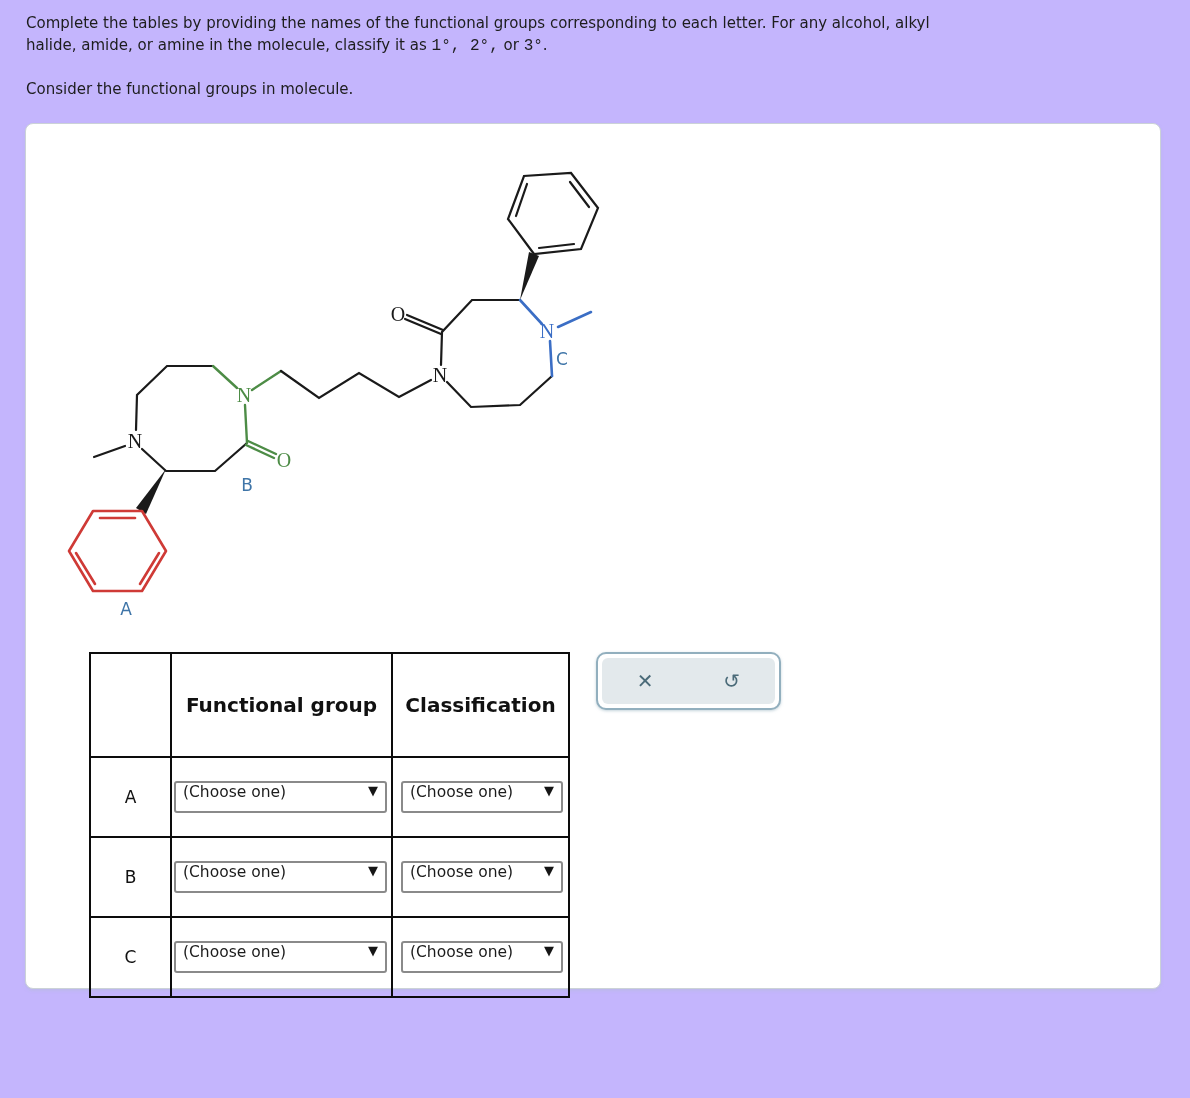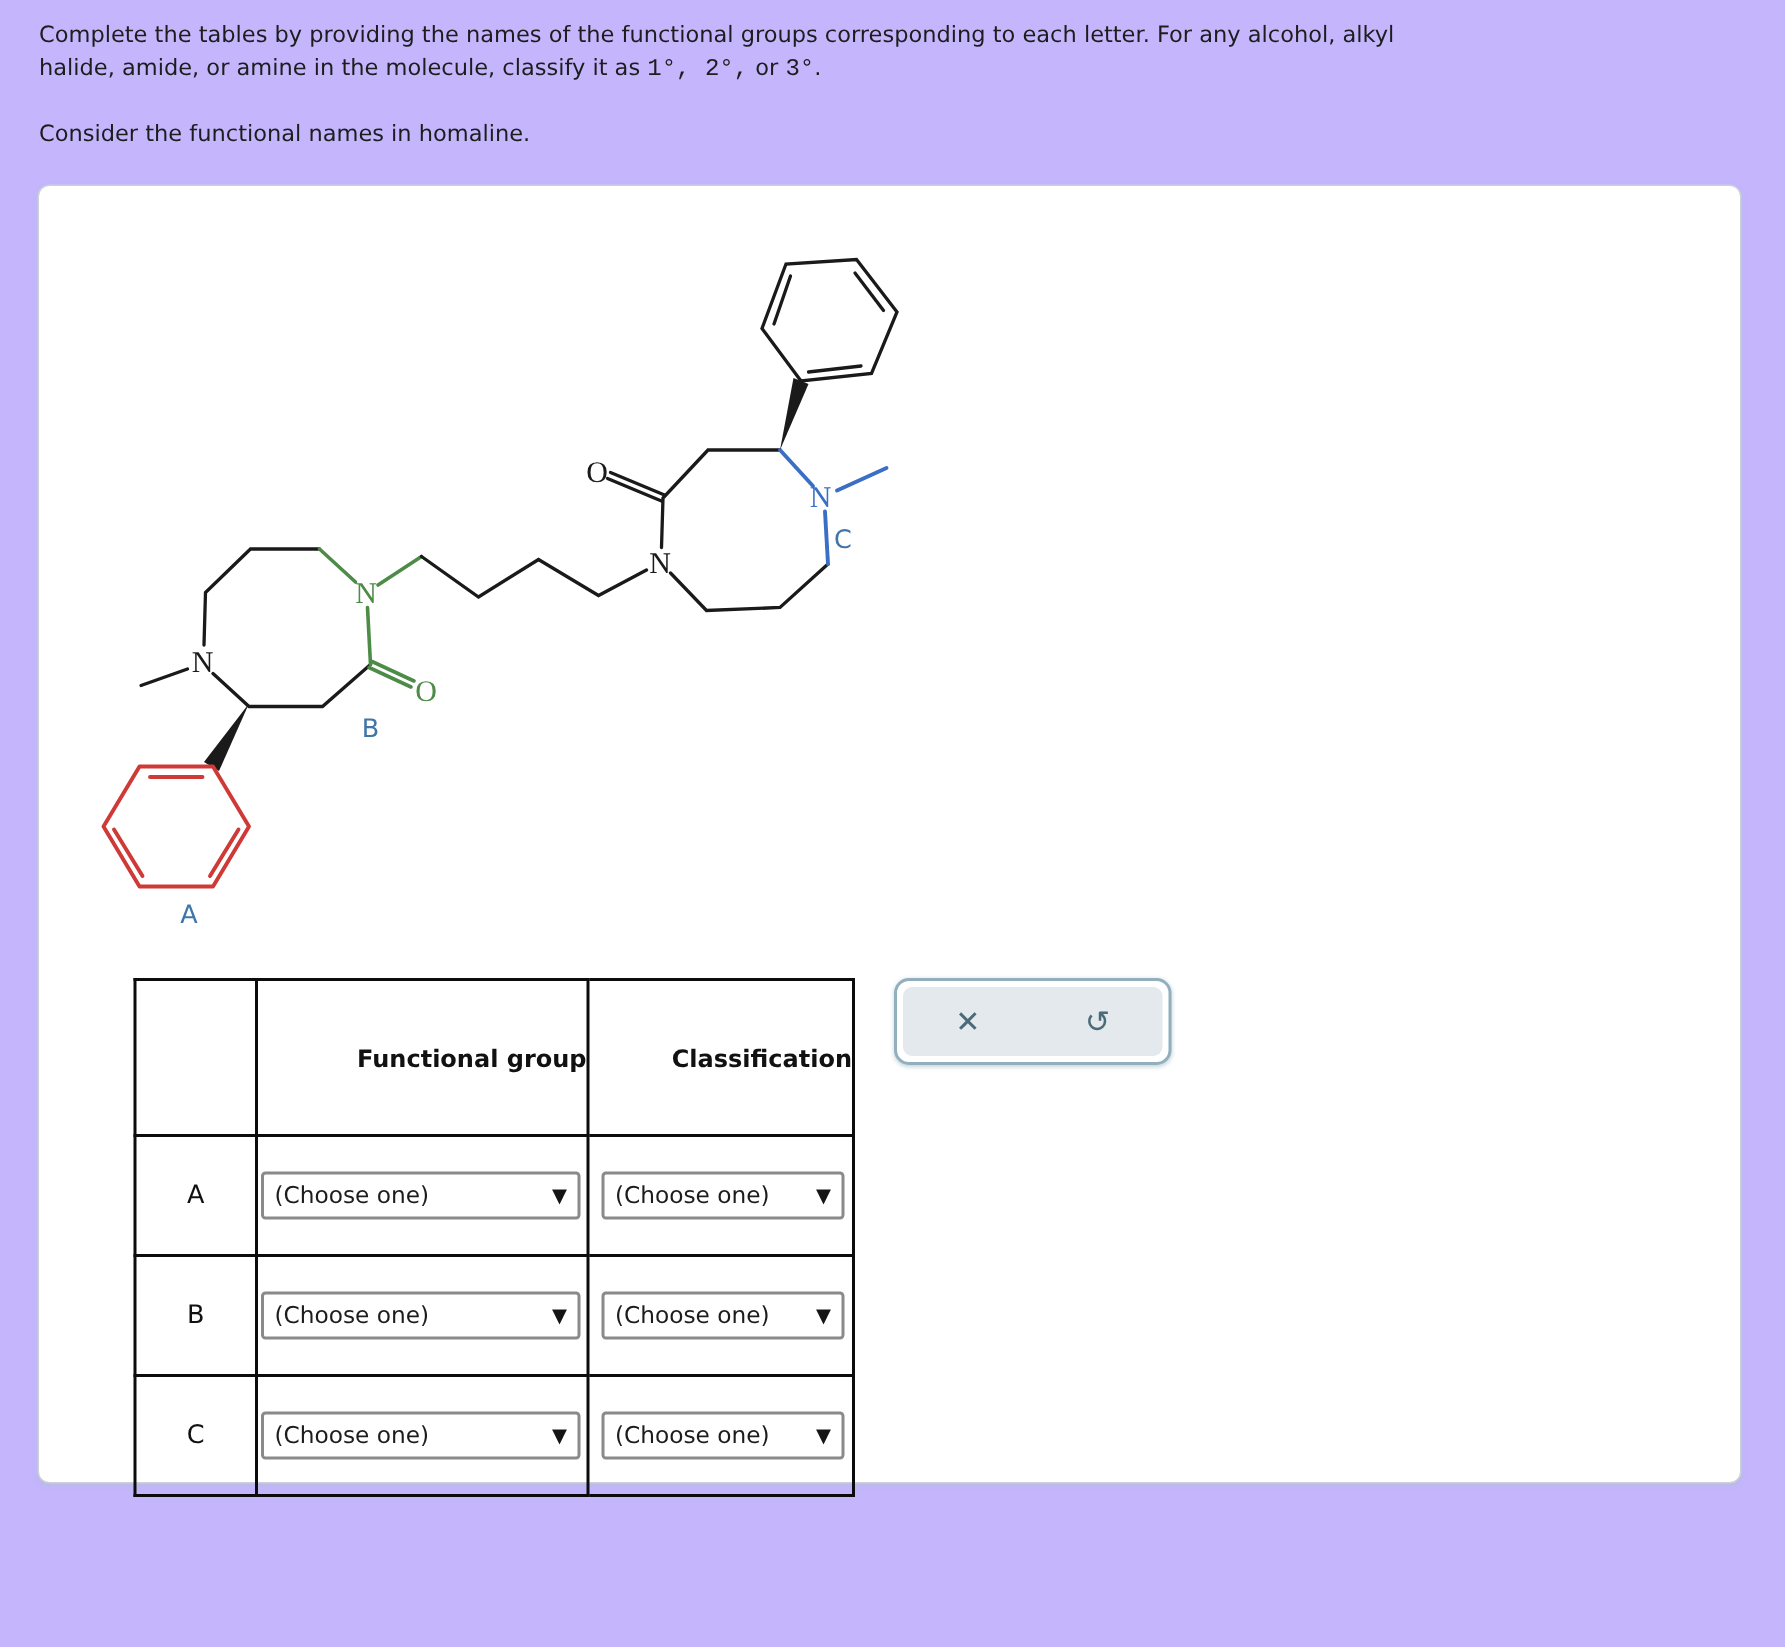--- a/index.html
+++ b/index.html
@@ -32,24 +32,24 @@
   .rd{stroke:var(--highlight-red);stroke-width:2.6;fill:none;stroke-linejoin:round;stroke-linecap:round;}
   .wedge{fill:var(--bond-black);stroke:none;}
   text.atom{font-family:"Liberation Serif","DejaVu Serif",serif;font-size:20px;text-anchor:middle;}
   .atom-black{fill:var(--bond-black);} .atom-green{fill:var(--highlight-green);} .atom-blue{fill:var(--highlight-blue);}
   text.grouplabel{font-family:"DejaVu Sans",sans-serif;font-size:17px;fill:var(--label-blue);text-anchor:middle;}
 
   
   .answers{position:absolute;left:63px;top:528px;border-collapse:collapse;table-layout:fixed;
     font-family:"DejaVu Sans",sans-serif;color:#111;}
   .answers th,.answers td{border:2px solid var(--table-border);vertical-align:middle;}
-  .answers th{font-size:16px;font-weight:bold;text-align:right;height:104px;background:#fff;}
+  .answers th{font-size:20px;font-weight:bold;text-align:center;height:104px;background:#fff;}
   .answers td.letter{text-align:center;font-size:17px;}
   .answers tr.datarow{height:80px;}
-  .dd{display:flex;align-items:center;justify-content:space-between;height:32px;
+  .dd{display:flex;justify-content:space-between;height:32px;
     border:2px solid var(--dropdown-border);border-radius:3px;background:#fff;
     padding:0 7px 0 7px;font-size:15.5px;color:#1c1c1c;cursor:pointer;}
   .dd-fg{width:213px;margin-left:2px;}
   .dd-cl{width:162px;margin-left:8px;}
   .dd .arrow{font-size:13px;color:#151515;margin-left:6px;}
 
   
   .controls{position:absolute;left:570px;top:528px;width:185px;height:58px;
     border:2px solid var(--button-border);border-radius:10px;background:#fff;padding:4px;
     box-shadow:0 1px 3px rgba(147,175,190,.55);}
@@ -62,21 +62,21 @@
 <body>
 
 <div class="page">
 
   <div class="instructions">
     <p class="para1">
       <span class="line">Complete the tables by providing the names of the functional groups corresponding to each letter. For any alcohol, alkyl</span>
       <span class="line"><span>halide, amide, or amine in the molecule, classify it as </span><span class="math">1°, 2°,</span><span> or </span><span class="math">3°</span><span>.</span></span>
     </p>
     <p class="para2">
-      <span class="line">Consider the functional names in homaline.</span>
+      <span class="line">Consider the functional groups in molecule.</span>
     </p>
   </div>
 
   <div class="panel">
 
     <svg class="molecule" width="580" height="510" viewBox="40 140 580 510" xmlns="http://www.w3.org/2000/svg">
 
       <g>
         <path class="bk" d="M212,365 L166,365 L136,394 L135,429"></path>
         <path class="bk" d="M124,445 L93,456"></path>

